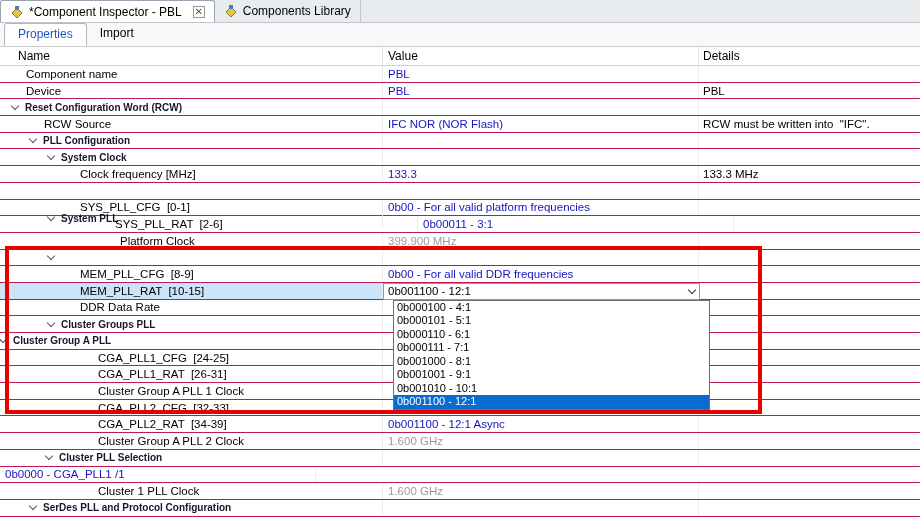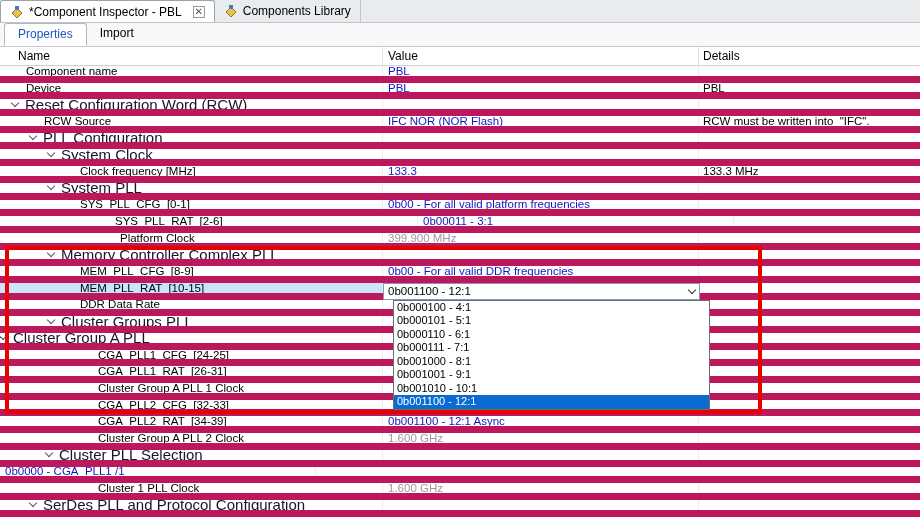--- a/index.html
+++ b/index.html
@@ -26,28 +26,28 @@
 
   
   :root { --rh:16.7px; --name-w:383px; --val-w:316px; }
   .table-wrap { position:relative; height:471px; background:#fff; }
   .thead { display:flex; height:19px; border-bottom:1px solid #d2d2d2; }
   .th { display:flex; align-items:center; height:100%; border-right:1px solid #e3e3e3; }
   .th-name { width:var(--name-w); padding-left:18px; }
   .th-value { width:var(--val-w); padding-left:5px; }
   .th-details { flex:1; padding-left:4px; border-right:none; }
 
-  .row { display:flex; height:var(--rh); align-items:flex-end; border-bottom:7px solid #be185d; }
+  .row { display:flex; height:var(--rh); align-items:flex-start; border-bottom:1px solid #be185d; }
   .cell { height:100%; display:flex; align-items:center; overflow:hidden; }
   .cell-name { width:var(--name-w); border-right:1px solid #ececec; }
   .cell-value { width:var(--val-w); border-right:1px solid #ececec; padding-left:5px;
     font-size:11.5px; white-space:pre; }
   .cell-details { flex:1; padding-left:4px; font-size:11.5px; white-space:pre; }
   .row-label { white-space:pre; font-size:11.5px; }
-  .row.group .row-label { font-weight:400; color:#15152d; font-size:15px; }
+  .row.group .row-label { font-weight:700; color:#15152d; font-size:10px; }
   .row.selected .cell-name { background:#cbe4f8; }
   .val-blue { color:#1414c2; }
   .val-gray { color:#9a9aa0; }
 
   .chev { width:6px; height:6px; border-right:1.5px solid #55556a; border-bottom:1.5px solid #55556a;
     transform:rotate(45deg); margin-right:7px; margin-top:-3px; flex:none; }
 
   
   .combo { position:absolute; left:var(--name-w); top:calc(19px + 13*var(--rh));
     width:317px; height:var(--rh); background:#fff; border:1px solid #7f9cc0;
@@ -186,21 +186,20 @@
     <div class="cell cell-name" style="padding-left: 120px;">
 
       <span class="row-label">Platform Clock</span>
     </div>
     <div class="cell cell-value val-gray">399.900 MHz</div>
     <div class="cell cell-details"></div>
   </div>
       <div class="row group">
     <div class="cell cell-name" style="padding-left: 48px;">
       <span class="chev"></span>
-      <span class="row-label">Memory Controller Complex PLL</span>
     </div>
     <div class="cell cell-value val-blue"></div>
     <div class="cell cell-details"></div>
   </div>
       <div class="row">
     <div class="cell cell-name" style="padding-left: 80px;">
 
       <span class="row-label">MEM_PLL_CFG  [8-9]</span>
     </div>
     <div class="cell cell-value val-blue">0b00 - For all valid DDR frequencies</div>

